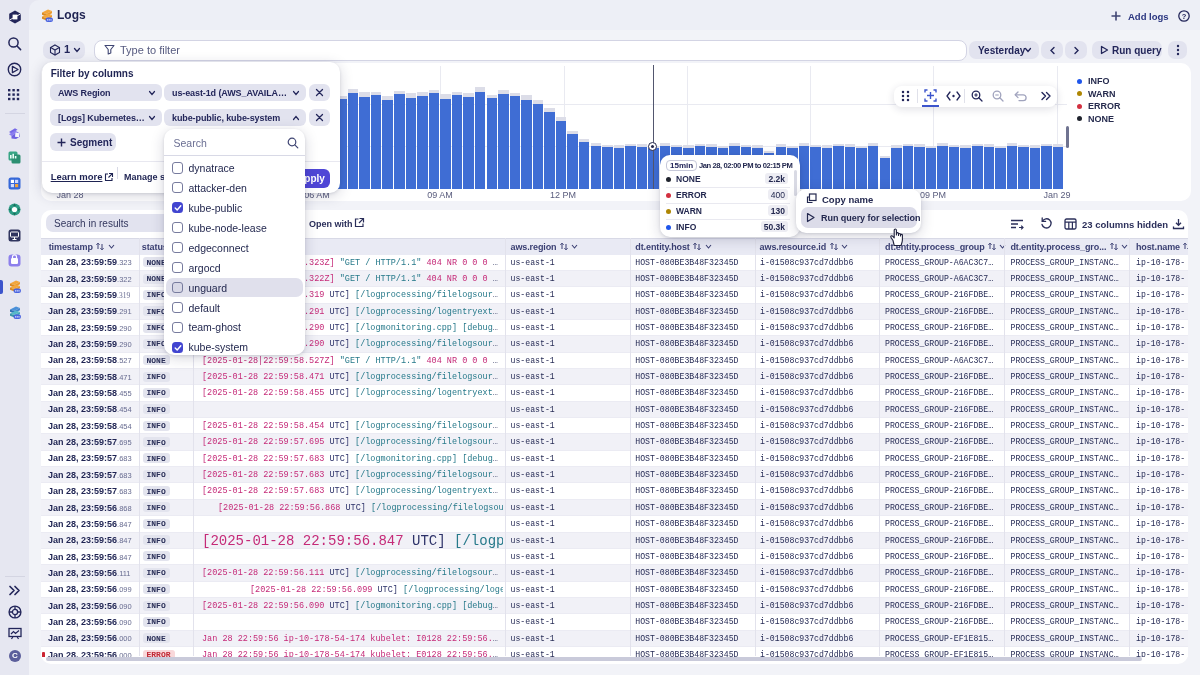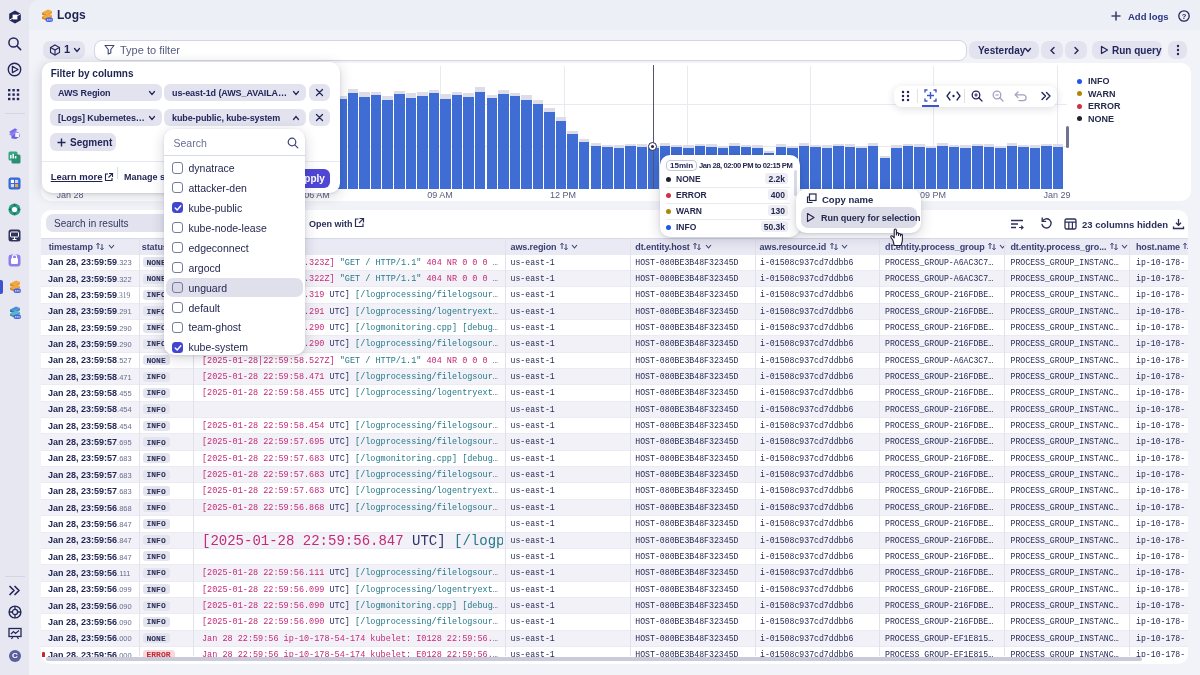--- a/index.html
+++ b/index.html
@@ -711,21 +711,21 @@
       <div class="abs mono" style="left:844px;top:0;font-size:8.2px;line-height:16.35px;color:#272c56;white-space:pre;">PROCESS_GROUP-216FDBE…</div>
       <div class="abs mono" style="left:969.5px;top:0;font-size:8.2px;line-height:16.35px;color:#272c56;white-space:pre;">PROCESS_GROUP_INSTANC…</div>
       <div class="abs mono" style="left:1095px;top:0;font-size:8.2px;line-height:16.35px;color:#272c56;white-space:pre;">ip-10-178-</div>
     </div>
     <div class="abs" style="left:0;top:245.25px;width:1147px;height:16.35px;background:#f1f1f7;border-bottom:1px solid #ebebf3;box-sizing:border-box;">
       <div class="abs" style="left:7px;top:0;height:100%;display:flex;align-items:center;">
         <span style="font-size:9px;font-weight:bold;color:#1e2352;">Jan 28, 23:59:56</span>
         <span style="font-size:7.5px;color:#676b90;padding-top:1px;">.868</span>
       </div>
       <div class="abs mono" style="left:101.5px;top:2.6px;padding:0.5px 4px;border-radius:3px;background:#e3e4ee;color:#2a2f58;font-size:8px;font-weight:bold;">INFO</div>
-      <div class="abs mono" style="left:161px;top:0;width:301px;height:100%;overflow:hidden;font-size:8.5px;line-height:16.35px;white-space:pre;"><span style="color:#c52a78;">[2025-01-28 22:59:56.868</span><span style="color:#2c3168;"> UTC]</span><span style="color:#26798a;"> [/logprocessing/filelogsour</span><span style="color:#6b6f8e;">…</span></div>
+      <div class="abs mono" style="left:161px;top:0;width:301px;height:100%;overflow:hidden;font-size:8.5px;line-height:16.35px;white-space:pre;"><span style="color:#c52a78;margin-left:16px;">[2025-01-28 22:59:56.868</span><span style="color:#2c3168;"> UTC]</span><span style="color:#26798a;"> [/logprocessing/filelogsour</span><span style="color:#6b6f8e;">…</span></div>
       <div class="abs mono" style="left:469.5px;top:0;font-size:8.2px;line-height:16.35px;color:#272c56;white-space:pre;">us-east-1</div>
       <div class="abs mono" style="left:594.3px;top:0;font-size:8.2px;line-height:16.35px;color:#272c56;white-space:pre;">HOST-080BE3B48F32345D</div>
       <div class="abs mono" style="left:719px;top:0;font-size:8.2px;line-height:16.35px;color:#272c56;white-space:pre;">i-01508c937cd7ddbb6</div>
       <div class="abs mono" style="left:844px;top:0;font-size:8.2px;line-height:16.35px;color:#272c56;white-space:pre;">PROCESS_GROUP-216FDBE…</div>
       <div class="abs mono" style="left:969.5px;top:0;font-size:8.2px;line-height:16.35px;color:#272c56;white-space:pre;">PROCESS_GROUP_INSTANC…</div>
       <div class="abs mono" style="left:1095px;top:0;font-size:8.2px;line-height:16.35px;color:#272c56;white-space:pre;">ip-10-178-</div>
     </div>
     <div class="abs" style="left:0;top:261.60px;width:1147px;height:16.35px;background:#fff;border-bottom:1px solid #ebebf3;box-sizing:border-box;">
       <div class="abs" style="left:7px;top:0;height:100%;display:flex;align-items:center;">
         <span style="font-size:9px;font-weight:bold;color:#1e2352;">Jan 28, 23:59:56</span>
@@ -780,21 +780,21 @@
       <div class="abs mono" style="left:844px;top:0;font-size:8.2px;line-height:16.35px;color:#272c56;white-space:pre;">PROCESS_GROUP-216FDBE…</div>
       <div class="abs mono" style="left:969.5px;top:0;font-size:8.2px;line-height:16.35px;color:#272c56;white-space:pre;">PROCESS_GROUP_INSTANC…</div>
       <div class="abs mono" style="left:1095px;top:0;font-size:8.2px;line-height:16.35px;color:#272c56;white-space:pre;">ip-10-178-</div>
     </div>
     <div class="abs" style="left:0;top:327.00px;width:1147px;height:16.35px;background:#fff;border-bottom:1px solid #ebebf3;box-sizing:border-box;">
       <div class="abs" style="left:7px;top:0;height:100%;display:flex;align-items:center;">
         <span style="font-size:9px;font-weight:bold;color:#1e2352;">Jan 28, 23:59:56</span>
         <span style="font-size:7.5px;color:#676b90;padding-top:1px;">.099</span>
       </div>
       <div class="abs mono" style="left:101.5px;top:2.6px;padding:0.5px 4px;border-radius:3px;background:#e3e4ee;color:#2a2f58;font-size:8px;font-weight:bold;">INFO</div>
-      <div class="abs mono" style="left:161px;top:0;width:301px;height:100%;overflow:hidden;font-size:8.5px;line-height:16.35px;white-space:pre;"><span style="color:#c52a78;">[2025-01-28 22:59:56.099</span><span style="color:#2c3168;"> UTC]</span><span style="color:#26798a;"> [/logprocessing/logentryext</span><span style="color:#6b6f8e;">…</span></div>
+      <div class="abs mono" style="left:161px;top:0;width:301px;height:100%;overflow:hidden;font-size:8.5px;line-height:16.35px;white-space:pre;"><span style="color:#c52a78;margin-left:48px;">[2025-01-28 22:59:56.099</span><span style="color:#2c3168;"> UTC]</span><span style="color:#26798a;"> [/logprocessing/logentryext</span><span style="color:#6b6f8e;">…</span></div>
       <div class="abs mono" style="left:469.5px;top:0;font-size:8.2px;line-height:16.35px;color:#272c56;white-space:pre;">us-east-1</div>
       <div class="abs mono" style="left:594.3px;top:0;font-size:8.2px;line-height:16.35px;color:#272c56;white-space:pre;">HOST-080BE3B48F32345D</div>
       <div class="abs mono" style="left:719px;top:0;font-size:8.2px;line-height:16.35px;color:#272c56;white-space:pre;">i-01508c937cd7ddbb6</div>
       <div class="abs mono" style="left:844px;top:0;font-size:8.2px;line-height:16.35px;color:#272c56;white-space:pre;">PROCESS_GROUP-216FDBE…</div>
       <div class="abs mono" style="left:969.5px;top:0;font-size:8.2px;line-height:16.35px;color:#272c56;white-space:pre;">PROCESS_GROUP_INSTANC…</div>
       <div class="abs mono" style="left:1095px;top:0;font-size:8.2px;line-height:16.35px;color:#272c56;white-space:pre;">ip-10-178-</div>
     </div>
     <div class="abs" style="left:0;top:343.35px;width:1147px;height:16.35px;background:#f1f1f7;border-bottom:1px solid #ebebf3;box-sizing:border-box;">
       <div class="abs" style="left:7px;top:0;height:100%;display:flex;align-items:center;">
         <span style="font-size:9px;font-weight:bold;color:#1e2352;">Jan 28, 23:59:56</span>
@@ -808,21 +808,20 @@
       <div class="abs mono" style="left:844px;top:0;font-size:8.2px;line-height:16.35px;color:#272c56;white-space:pre;">PROCESS_GROUP-216FDBE…</div>
       <div class="abs mono" style="left:969.5px;top:0;font-size:8.2px;line-height:16.35px;color:#272c56;white-space:pre;">PROCESS_GROUP_INSTANC…</div>
       <div class="abs mono" style="left:1095px;top:0;font-size:8.2px;line-height:16.35px;color:#272c56;white-space:pre;">ip-10-178-</div>
     </div>
     <div class="abs" style="left:0;top:359.70px;width:1147px;height:16.35px;background:#fff;border-bottom:1px solid #ebebf3;box-sizing:border-box;">
       <div class="abs" style="left:7px;top:0;height:100%;display:flex;align-items:center;">
         <span style="font-size:9px;font-weight:bold;color:#1e2352;">Jan 28, 23:59:56</span>
         <span style="font-size:7.5px;color:#676b90;padding-top:1px;">.090</span>
       </div>
       <div class="abs mono" style="left:101.5px;top:2.6px;padding:0.5px 4px;border-radius:3px;background:#e3e4ee;color:#2a2f58;font-size:8px;font-weight:bold;">INFO</div>
-      <div class="abs mono" style="left:161px;top:0;width:301px;height:100%;overflow:hidden;font-size:8.5px;line-height:16.35px;white-space:pre;"><span style="color:#c52a78;">[2025-01-28 22:59:56.090</span><span style="color:#2c3168;"> UTC]</span><span style="color:#26798a;"> [/logprocessing/filelogsour</span><span style="color:#6b6f8e;">…</span></div>
       <div class="abs mono" style="left:469.5px;top:0;font-size:8.2px;line-height:16.35px;color:#272c56;white-space:pre;">us-east-1</div>
       <div class="abs mono" style="left:594.3px;top:0;font-size:8.2px;line-height:16.35px;color:#272c56;white-space:pre;">HOST-080BE3B48F32345D</div>
       <div class="abs mono" style="left:719px;top:0;font-size:8.2px;line-height:16.35px;color:#272c56;white-space:pre;">i-01508c937cd7ddbb6</div>
       <div class="abs mono" style="left:844px;top:0;font-size:8.2px;line-height:16.35px;color:#272c56;white-space:pre;">PROCESS_GROUP-216FDBE…</div>
       <div class="abs mono" style="left:969.5px;top:0;font-size:8.2px;line-height:16.35px;color:#272c56;white-space:pre;">PROCESS_GROUP_INSTANC…</div>
       <div class="abs mono" style="left:1095px;top:0;font-size:8.2px;line-height:16.35px;color:#272c56;white-space:pre;">ip-10-178-</div>
     </div>
     <div class="abs" style="left:0;top:376.05px;width:1147px;height:16.35px;background:#f1f1f7;border-bottom:1px solid #ebebf3;box-sizing:border-box;">
       <div class="abs" style="left:7px;top:0;height:100%;display:flex;align-items:center;">
         <span style="font-size:9px;font-weight:bold;color:#1e2352;">Jan 28, 23:59:56</span>
@@ -864,21 +863,21 @@
 <div class="abs" style="left:46px;top:656.5px;width:1096px;height:4.5px;border-radius:3px;background:#c9cada;"></div>
 <div class="card shadow" style="left:660px;top:155px;width:140px;height:82px;"></div>
 <div class="abs" style="left:666px;top:159.5px;padding:0px 3px;border:1px solid #c6c8d9;border-radius:4px;font-size:8px;font-weight:bold;color:#23265a;">15min</div>
 <div class="abs" style="left:699px;top:161px;font-size:7.6px;letter-spacing:-0.42px;font-weight:bold;color:#23284f;white-space:nowrap;">Jan 28, 02:00 PM to 02:15 PM</div>
 <div class="abs" style="left:666px;top:176.5px;width:5px;height:5px;border-radius:50%;background:#20242e;"></div>
 <div class="abs" style="left:676px;top:174px;font-size:8.5px;font-weight:bold;color:#23284f;">NONE</div>
 <div class="abs" style="left:756px;top:173px;width:32px;text-align:right;font-size:8.5px;line-height:11px;font-weight:bold;color:#23284f;"><span style="background:#ededf3;border-radius:3px;padding:0.5px 3px;">2.2k</span></div>
 <div class="abs" style="left:666px;top:186.5px;width:124px;height:1px;background:#e9e9f0;"></div>
 <div class="abs" style="left:666px;top:192.5px;width:5px;height:5px;border-radius:50%;background:#d23040;"></div>
 <div class="abs" style="left:676px;top:190px;font-size:8.5px;font-weight:bold;color:#23284f;">ERROR</div>
-<div class="abs" style="left:756px;top:189px;width:32px;text-align:right;font-size:8.5px;line-height:11px;font-weight:bold;color:#23284f;"><span style="background:#ededf3;border-radius:3px;padding:0.5px 3px;">400</span></div>
+<div class="abs" style="left:756px;top:189px;width:32px;text-align:right;font-size:8.5px;line-height:11px;font-weight:normal;color:#23284f;"><span style="background:#ededf3;border-radius:3px;padding:0.5px 3px;">400</span></div>
 <div class="abs" style="left:666px;top:202.5px;width:124px;height:1px;background:#e9e9f0;"></div>
 <div class="abs" style="left:666px;top:208.5px;width:5px;height:5px;border-radius:50%;background:#ae8603;"></div>
 <div class="abs" style="left:676px;top:206px;font-size:8.5px;font-weight:bold;color:#23284f;">WARN</div>
 <div class="abs" style="left:756px;top:205px;width:32px;text-align:right;font-size:8.5px;line-height:11px;font-weight:bold;color:#23284f;"><span style="background:#ededf3;border-radius:3px;padding:0.5px 3px;">130</span></div>
 <div class="abs" style="left:666px;top:218.5px;width:124px;height:1px;background:#e9e9f0;"></div>
 <div class="abs" style="left:666px;top:224.5px;width:5px;height:5px;border-radius:50%;background:#1f56eb;"></div>
 <div class="abs" style="left:676px;top:222px;font-size:8.5px;font-weight:bold;color:#23284f;">INFO</div>
 <div class="abs" style="left:756px;top:221px;width:32px;text-align:right;font-size:8.5px;line-height:11px;font-weight:bold;color:#23284f;"><span style="background:#ededf3;border-radius:3px;padding:0.5px 3px;">50.3k</span></div>
 <div class="abs" style="left:793.5px;top:170px;width:3px;height:26px;border-radius:2px;background:#d9dae4;"></div>
 <div class="card shadow" style="left:796px;top:189px;width:125px;height:44px;"></div>

